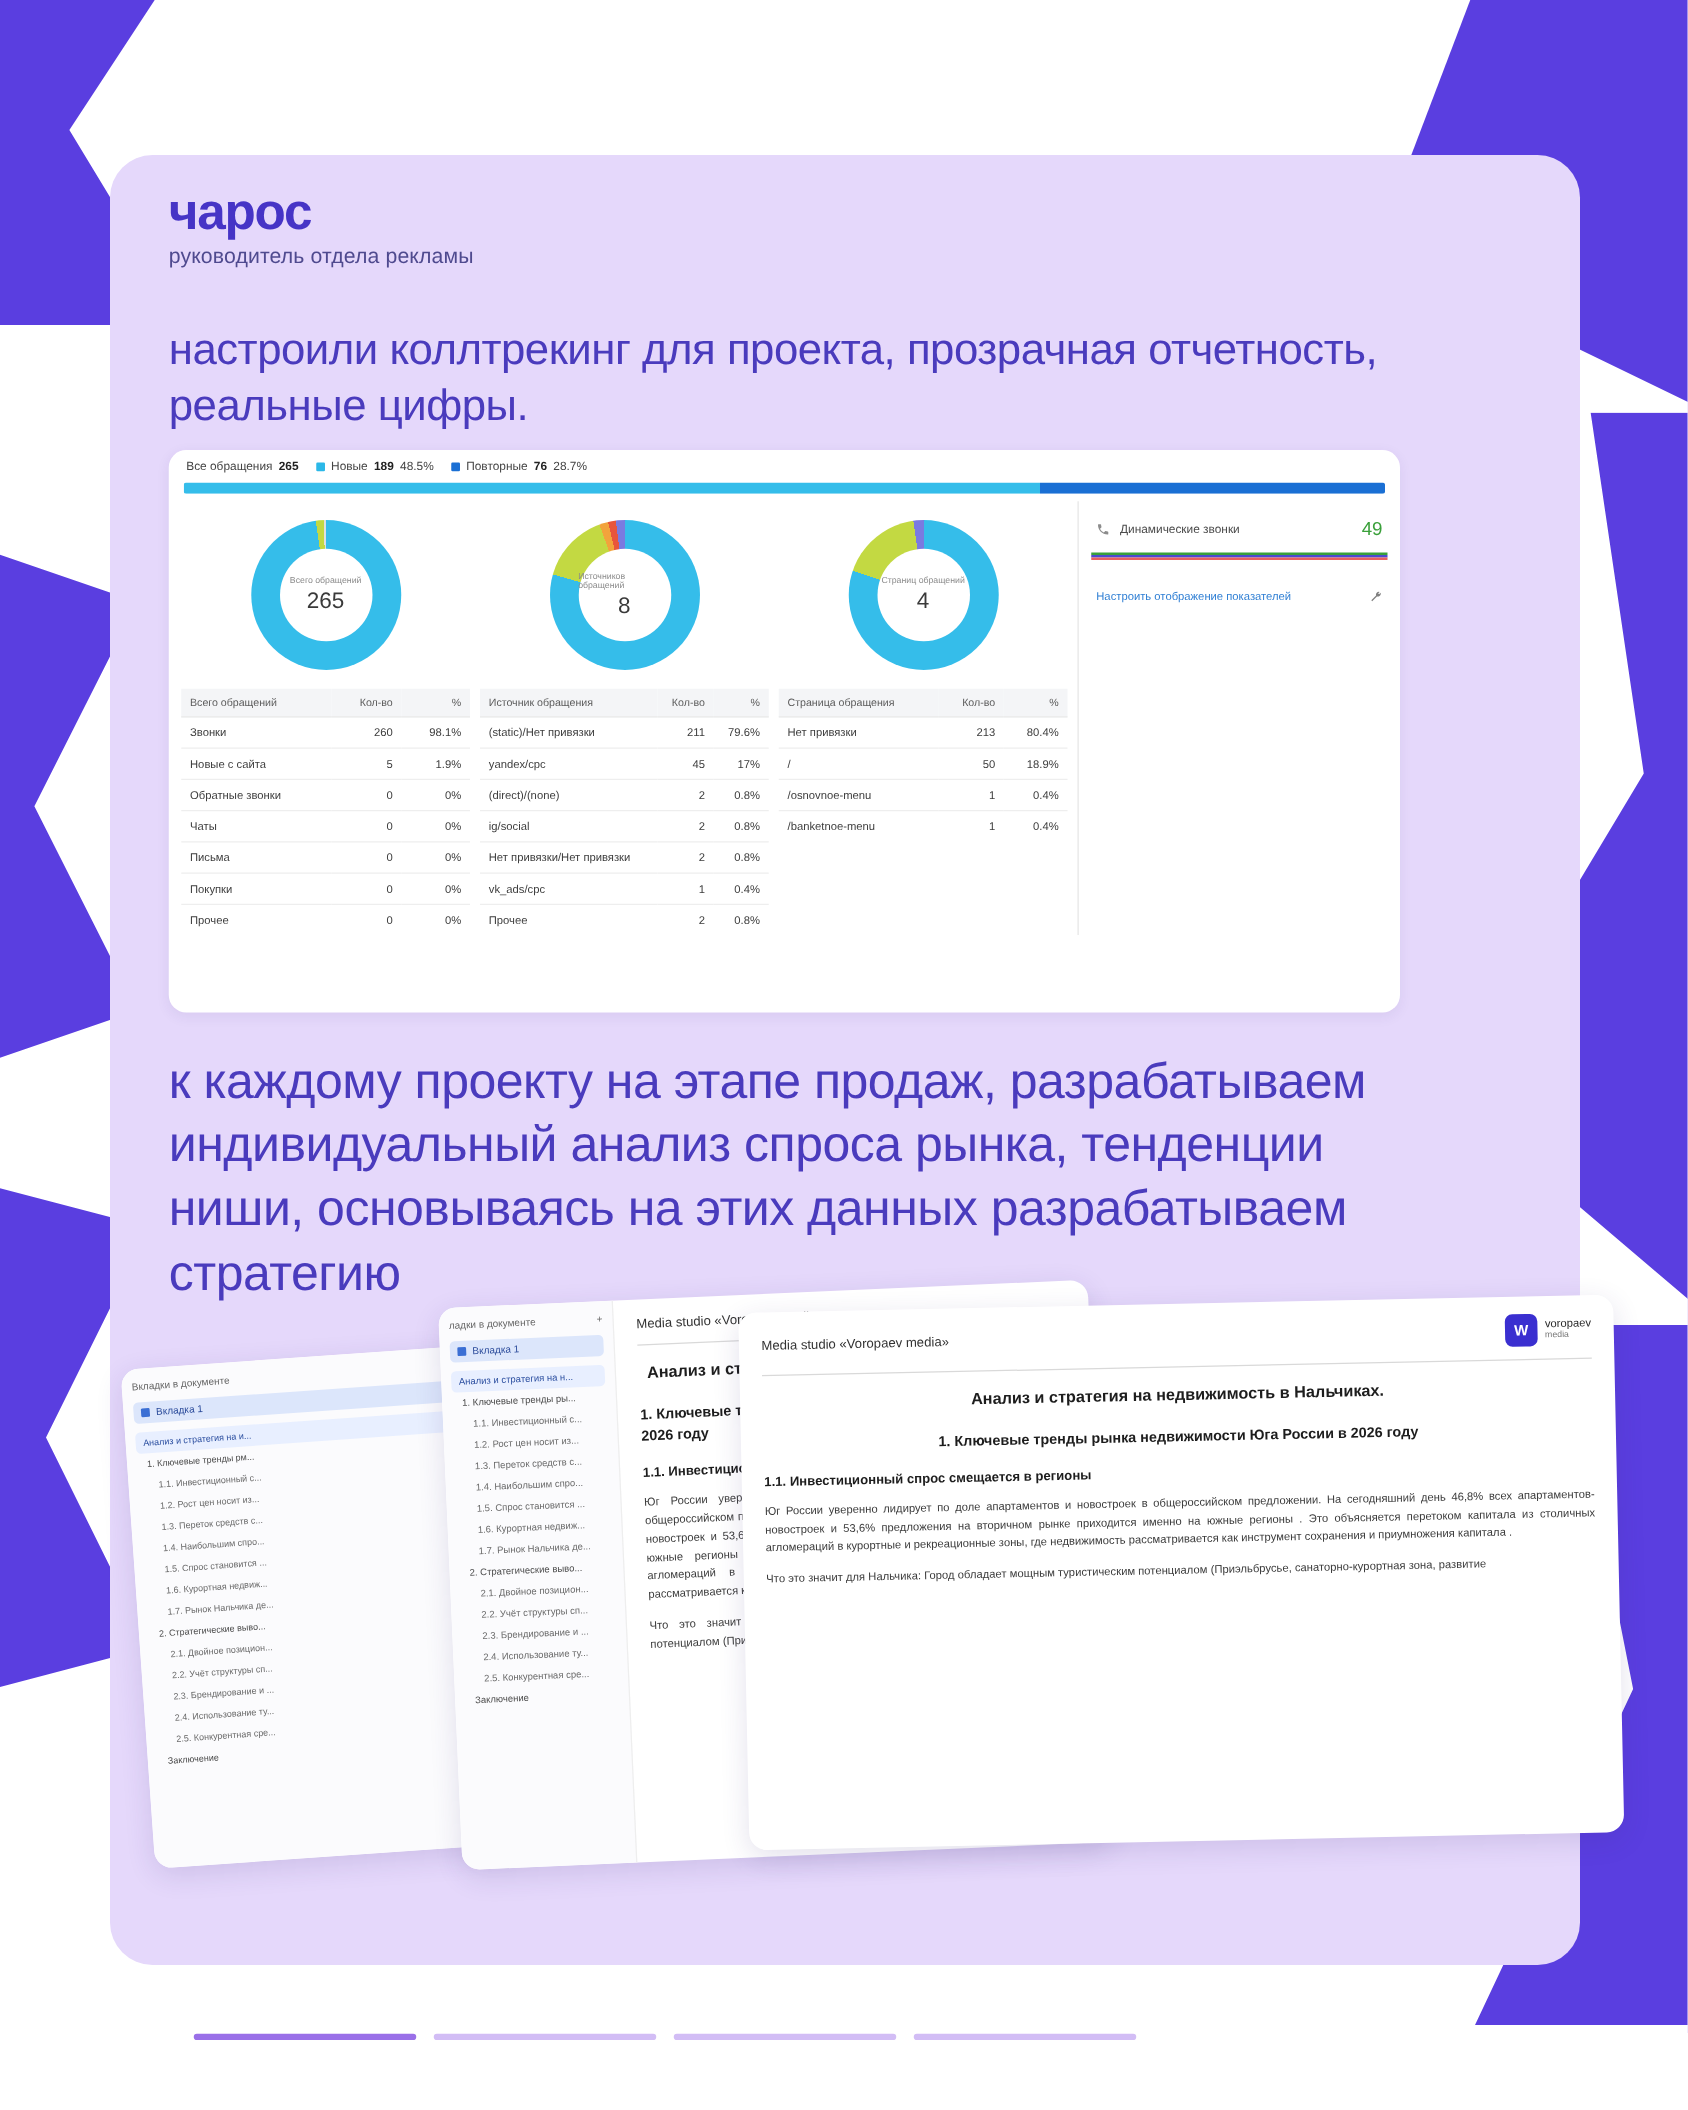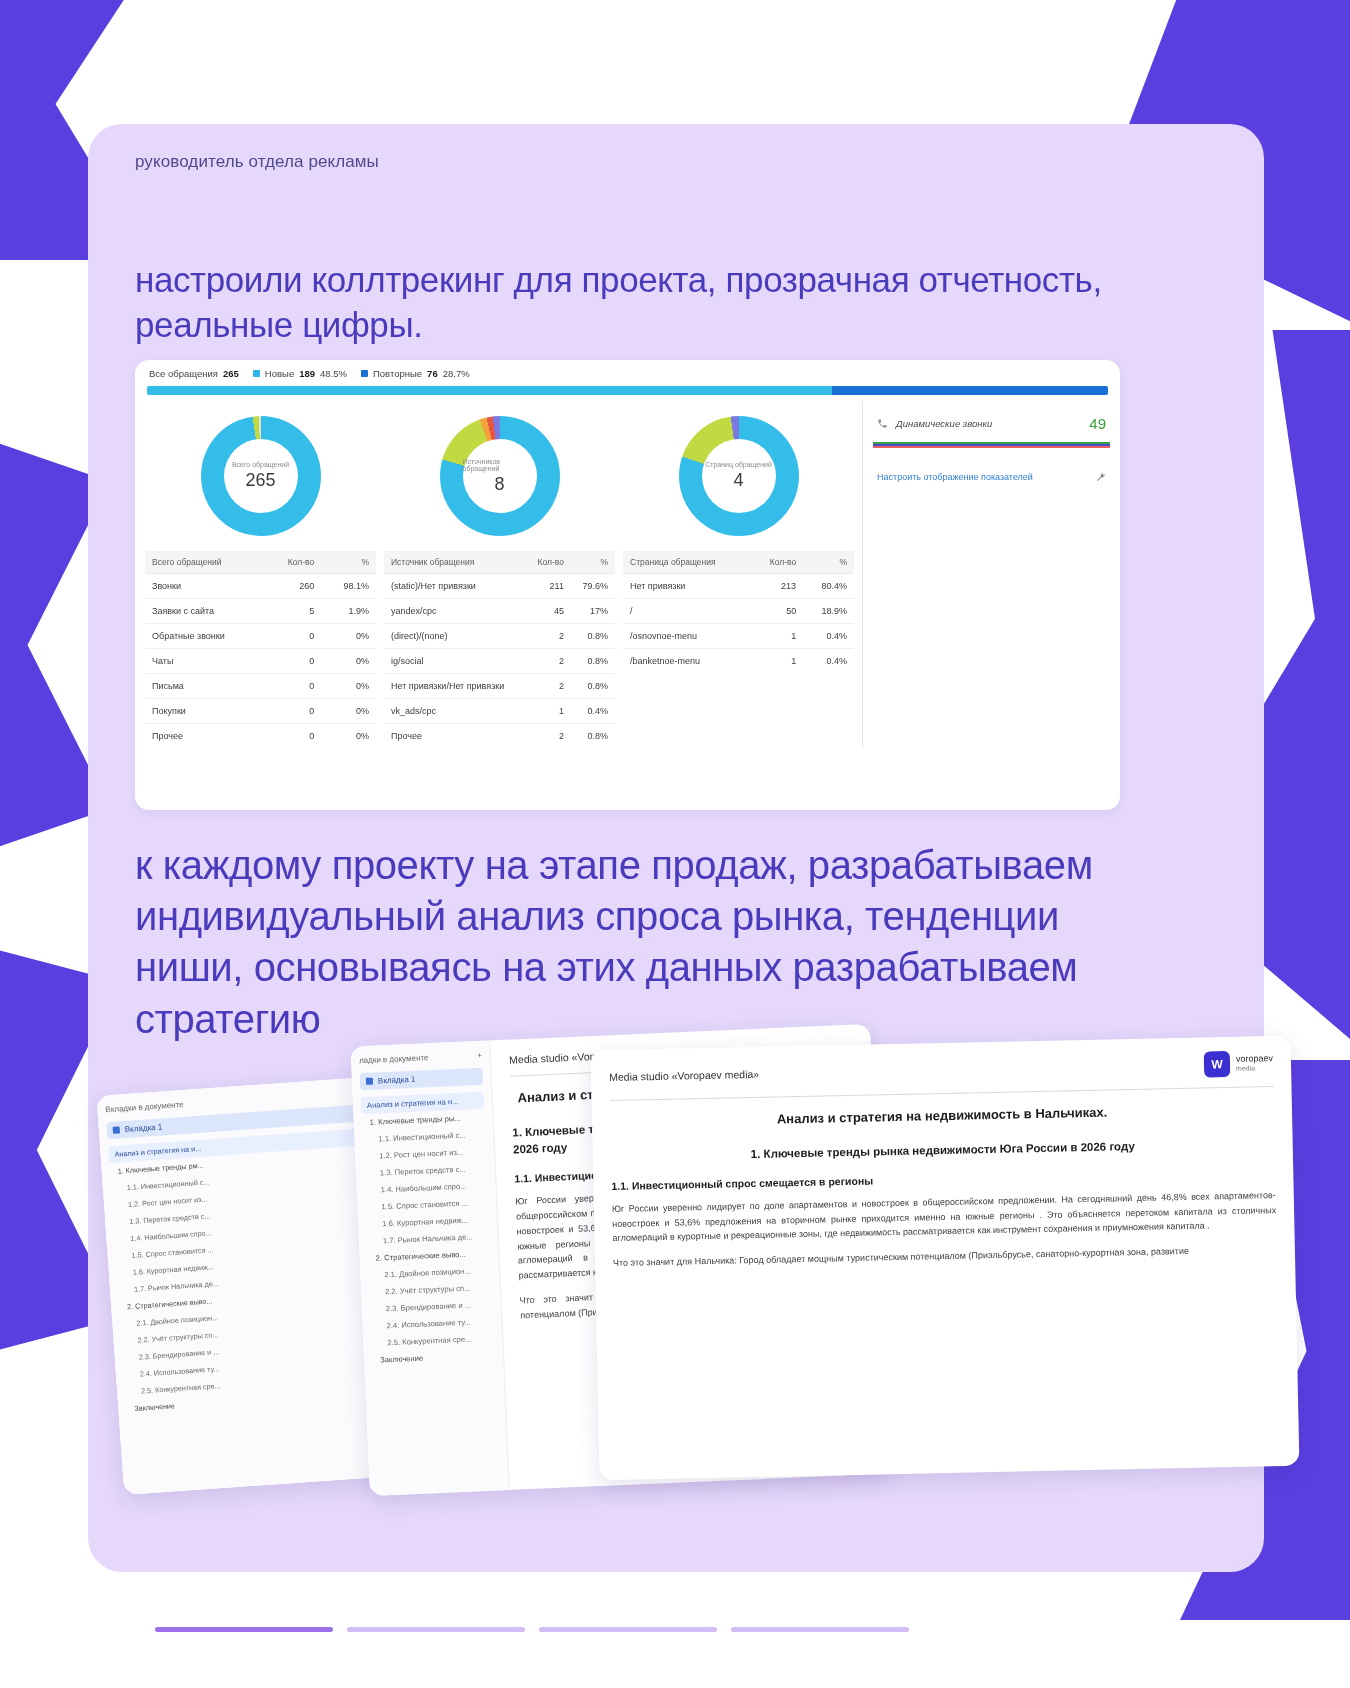--- a/index.html
+++ b/index.html
@@ -114,21 +114,21 @@
     padding: 7px 7px; border-bottom: 1px solid #eeeeee; color: #3d3d3d; white-space: nowrap;
   }
   table.dtable tbody tr:last-child td { border-bottom: none; }
   .link-cell { color: #2f7fd4; }
 
   
   .metric {
     padding: 14px 4px 10px 4px; display: flex; align-items: center;
     justify-content: space-between;
   }
-  .metric .left { display: flex; align-items: center; gap: 8px; font-size: 9.5px; color: #4b4b4b; font-style: italic;}
+  .metric .left { display: flex; align-items: center; gap: 8px; font-size: 9.5px; color: #4b4b4b;}
   .metric .value { font-size: 15px; }
   .metric-rule { height: 2px; }
   .ico { width: 11px; height: 11px; opacity: .75; }
   .settings-row {
     margin-top: 24px; display: flex; align-items: flex-start; justify-content: space-between;
     font-size: 9px; color: #2f7fd4; padding: 0 4px;
   }
 
   
   .docs { position: absolute; left: 95px; top: 1025px; width: 1165px; height: 470px; z-index: 4; }
@@ -197,20 +197,21 @@
 <div class="bg-shape bg-tl"></div>
 <div class="bg-shape bg-ml"></div>
 <div class="bg-shape bg-bl"></div>
 <div class="bg-shape bg-tr"></div>
 <div class="bg-shape bg-mr"></div>
 <div class="bg-shape bg-br"></div>
 
 <div class="card"></div>
 
 <div class="brand">
+  <div class="brand-name">чарос</div>
   <div class="brand-sub">руководитель отдела рекламы</div>
 </div>
 
 <div class="headline headline-1">настроили коллтрекинг для проекта, прозрачная отчетность, реальные цифры.</div>
 
 <div class="dash">
 
   <div class="dash-topbar">
     <div class="seg">
       <span>Все обращения</span>
@@ -254,21 +255,21 @@
           <th class="num">%</th>
         </tr>
           </thead>
         <tbody>
           <tr>
               <td>Звонки</td>
               <td class="num">260</td>
               <td class="num">98.1%</td>
             </tr>
           <tr>
-              <td>Заявки с сайта</td>
+              <td>Новые с сайта</td>
               <td class="num">5</td>
               <td class="num">1.9%</td>
             </tr>
           <tr>
               <td>Обратные звонки</td>
               <td class="num">0</td>
               <td class="num">0%</td>
             </tr>
           <tr>
               <td>Чаты</td>

